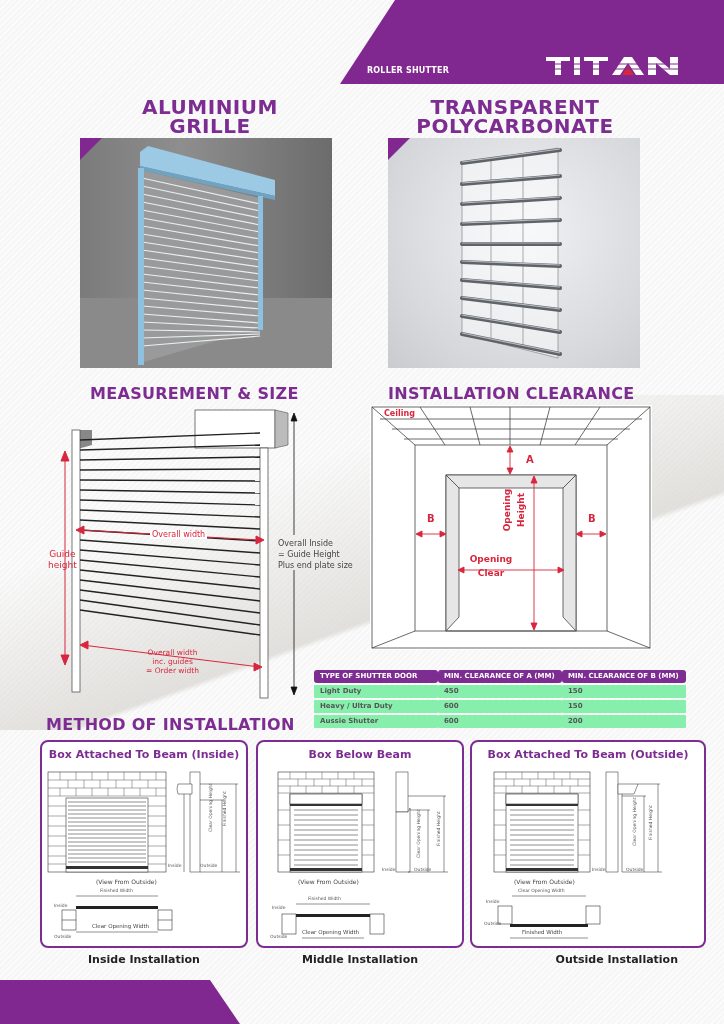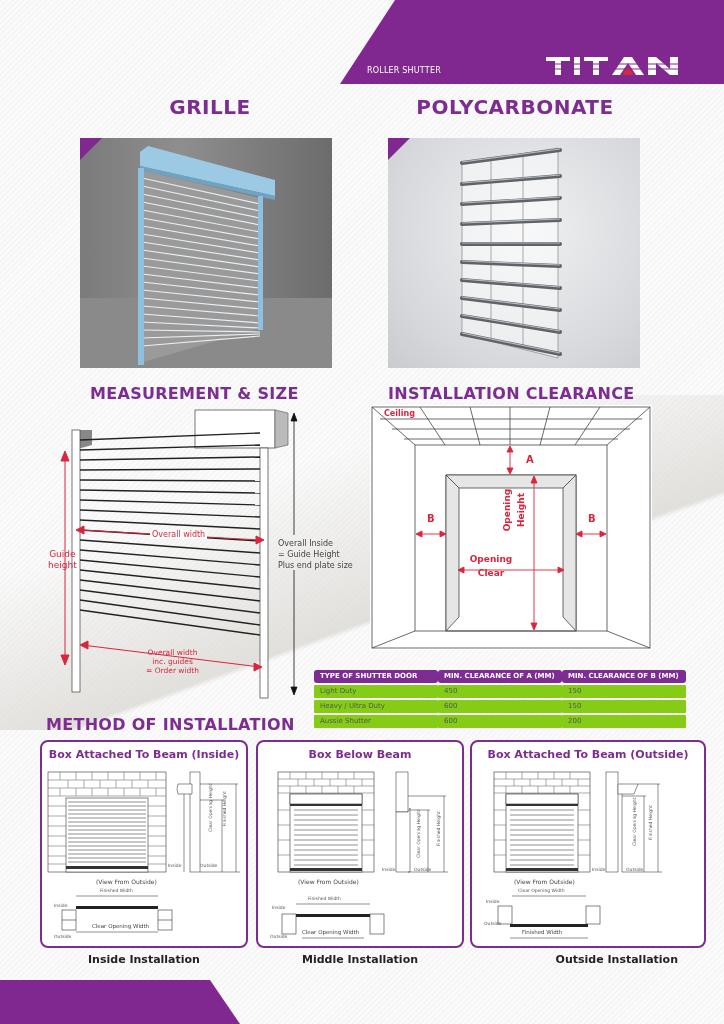--- a/index.html
+++ b/index.html
@@ -9,41 +9,41 @@
     font-family: "DejaVu Sans", sans-serif;
     background: repeating-linear-gradient(135deg, #f6f6f6 0px, #f6f6f6 2px, #fbfbfb 2px, #fbfbfb 4px);
   }
   .abs { position: absolute; }
   .header-band {
     left: 340px; top: 0; width: 384px; height: 84px;
     background: #80288f;
     clip-path: polygon(55px 0, 384px 0, 384px 84px, 0 84px);
   }
   .header-sub {
-    left: 367px; top: 66px; font-size: 8px; font-weight: normal; color: #fff; letter-spacing: 0.2px; text-align: right;
+    left: 367px; top: 66px; font-size: 8px; font-weight: bold; color: #fff; letter-spacing: 0.2px; text-align: right;
   }
   .brand {
     left: 546px; top: 55px; width: 134px; height: 22px;
   }
   .title-purple {
     color: #7d2d91; font-weight: bold; text-align: center; line-height: 19px; font-size: 20px; letter-spacing: 0.5px;
   }
   .photo {
     overflow: hidden;
   }
   .photo .corner {
     position: absolute; left: 0; top: 0; width: 22px; height: 22px; background: #80288f;
     clip-path: polygon(0 0, 100% 0, 0 100%);
   }
   .sec-title { color: #7d2d91; font-weight: bold; font-size: 16px; letter-spacing: 0.3px; }
   .red-txt { color: #d7263d; font-size: 8px; }
   .gray-txt { color: #444; font-size: 8px; line-height: 11px; }
   .table { left: 314px; top: 670px; width: 372px; font-size: 7px; }
   .trow { display: flex; gap: 0; margin-bottom: 2px; }
-  .tcell { flex: 1; padding: 2px 6px; background: #84cc16; color: #555; height: 13px; line-height: 9px; border-radius: 1px; }
+  .tcell { flex: 1; padding: 2px 6px; background: #86efac; color: #555; height: 13px; line-height: 9px; border-radius: 1px; font-weight: bold; }
   .thead .tcell { background: #7d2d91; color: #fff; font-weight: bold; border-radius: 3px; }
   .card {
     border: 2px solid #7d2d91; border-radius: 8px; background: #fff;
   }
   .card-title { color: #7d2d91; font-weight: bold; font-size: 11px; text-align: center; margin-top: 6px; }
   .caption { font-weight: bold; font-size: 11px; color: #222; text-align: center; }
   .tiny { font-size: 4.5px; color: #555; }
   .small { font-size: 6px; color: #444; }
   .footer-band {
     left: 0; top: 980px; width: 240px; height: 44px; background: #80288f;
@@ -66,23 +66,25 @@
     <polygon points="102,20 102,2 110,2 124,14 124,2 132,2 132,20 124,20 110,8 110,20"></polygon>
   </g>
   <polygon points="76,20 82,11 88,20" fill="#d7263d"></polygon>
   <g stroke="#80288f" stroke-width="1">
     <line x1="0" y1="9" x2="134" y2="9"></line>
       <line x1="0" y1="14" x2="134" y2="14"></line>
   </g>
 </svg>
 
 <div class="abs title-purple" style="left:90px; top:98px; width:240px;">
+  <div>ALUMINIUM</div>
   <div>GRILLE</div>
 </div>
 <div class="abs title-purple" style="left:390px; top:98px; width:250px;">
+  <div>TRANSPARENT</div>
   <div>POLYCARBONATE</div>
 </div>
 
 <div class="abs photo" style="left:80px; top:138px; width:252px; height:230px; background: linear-gradient(90deg,#7b7b7b 0%,#8e8e8e 40%,#6c6c6c 100%);">
   <svg width="252" height="230" viewBox="0 0 252 230">
     <rect x="0" y="160" width="252" height="70" fill="#8a8a8a"></rect>
     <polygon points="60,14 68,8 195,42 195,58 60,28" fill="#9cc9e4"></polygon>
     <polygon points="60,28 195,58 195,62 60,32" fill="#6fa3c4"></polygon>
     <polygon points="60,32 180,60 180,190 60,225" fill="#9a9a9a"></polygon>
     <g stroke="#e8eef2" stroke-width="1.2">

